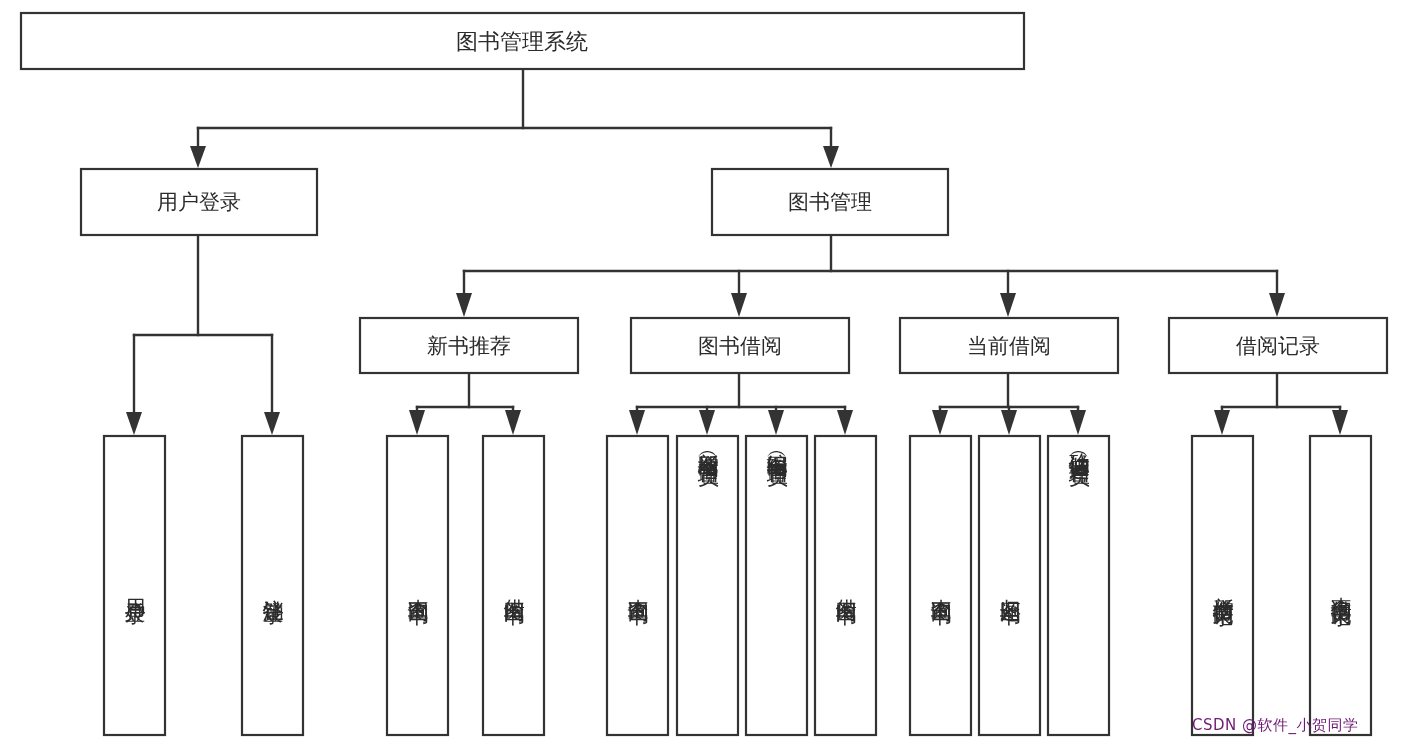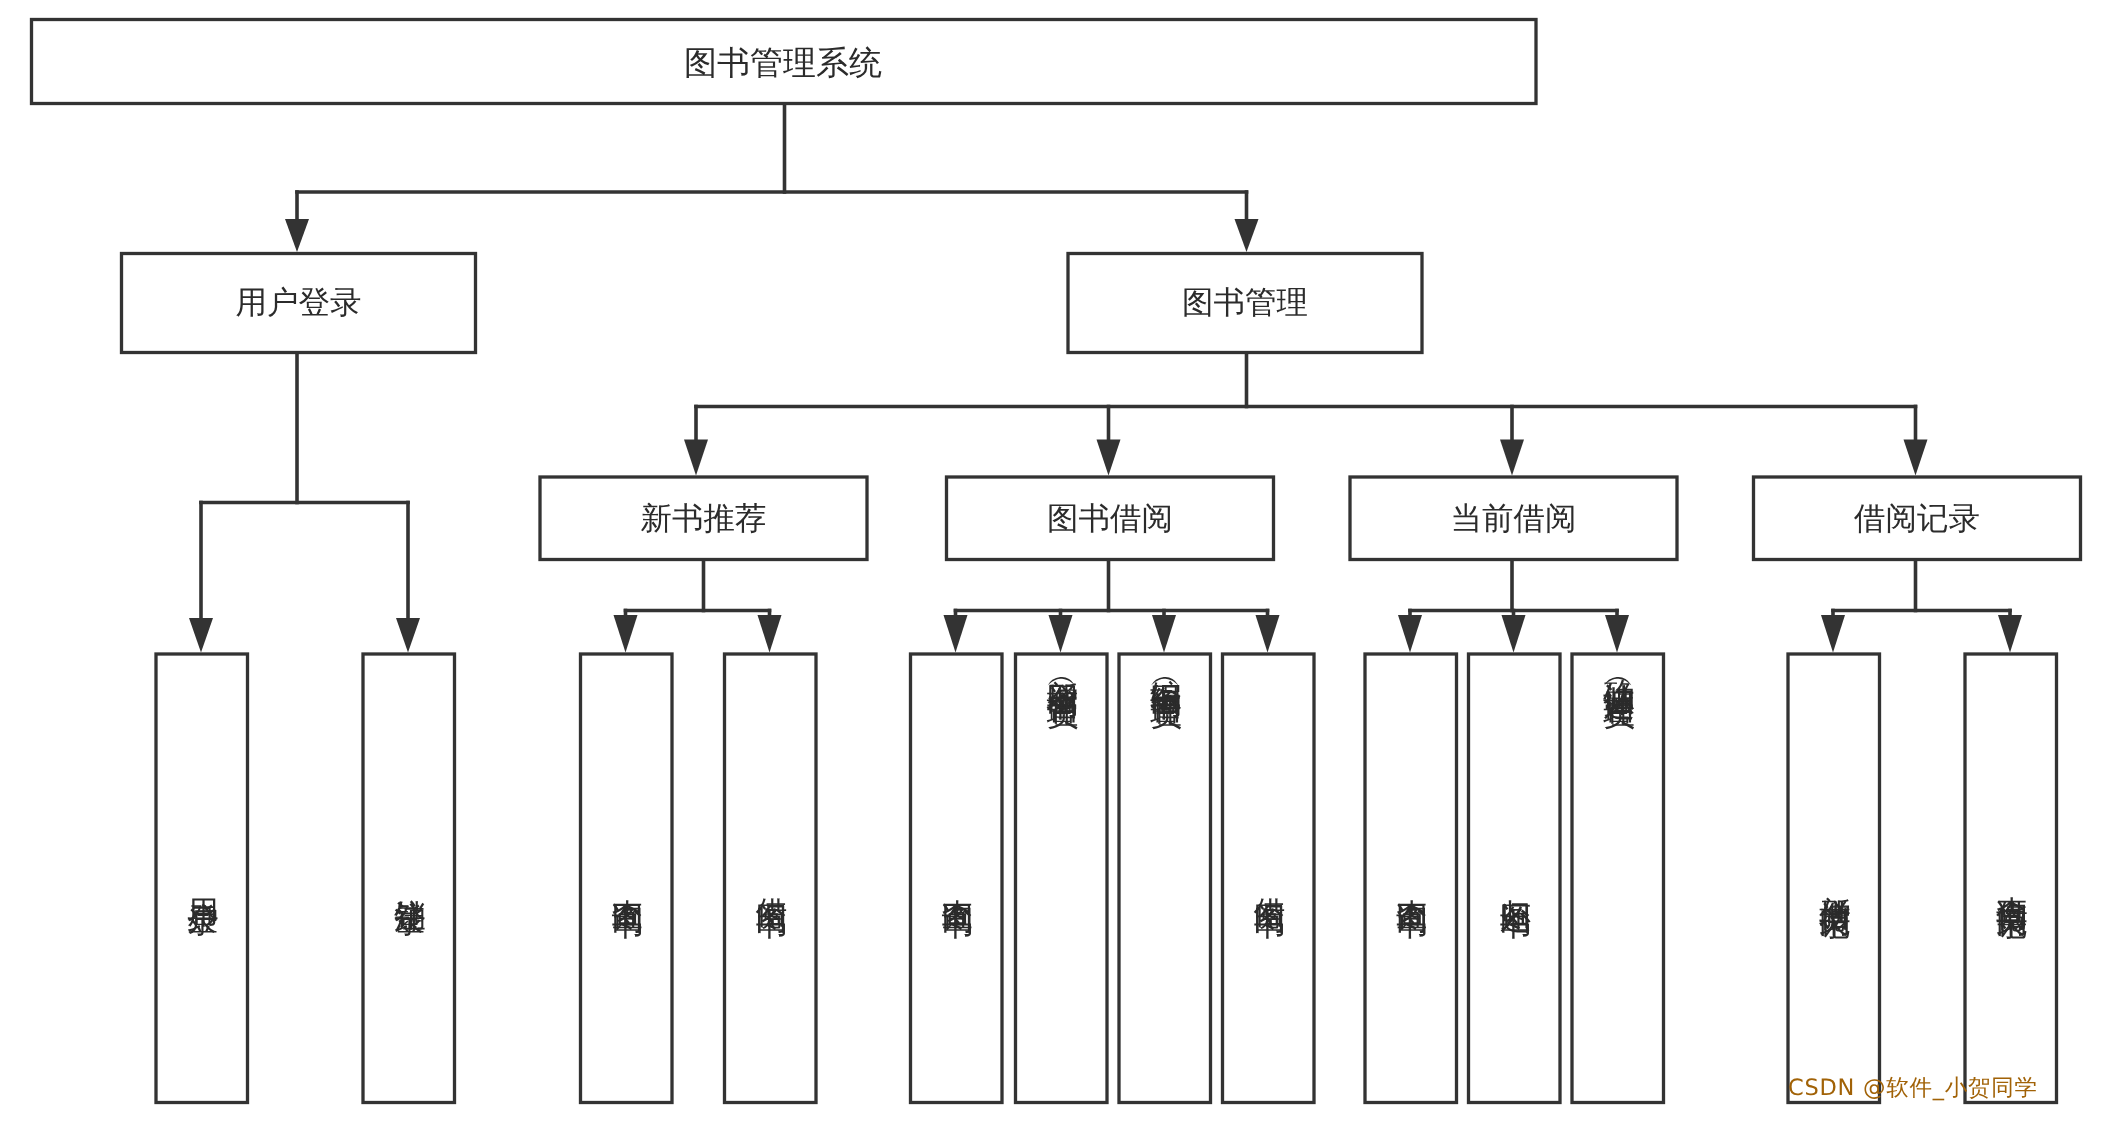--- a/index.html
+++ b/index.html
@@ -68,21 +68,21 @@
     letter-spacing: 2px;
     white-space: nowrap;
     text-align: center;
   }
   #watermark {
     position: absolute;
     left: 1192px;
     top: 716px;
     font-family: "DejaVu Sans", "Liberation Sans", sans-serif;
     font-size: 15px;
-    color: #a16207;
+    color: #701a75;
     letter-spacing: 0.5px;
     white-space: nowrap;
   }
 </style>
 </head>
 <body>
 
 <div id="diagram-root">
 
   <svg id="tree-svg" viewBox="0 0 1405 747">

